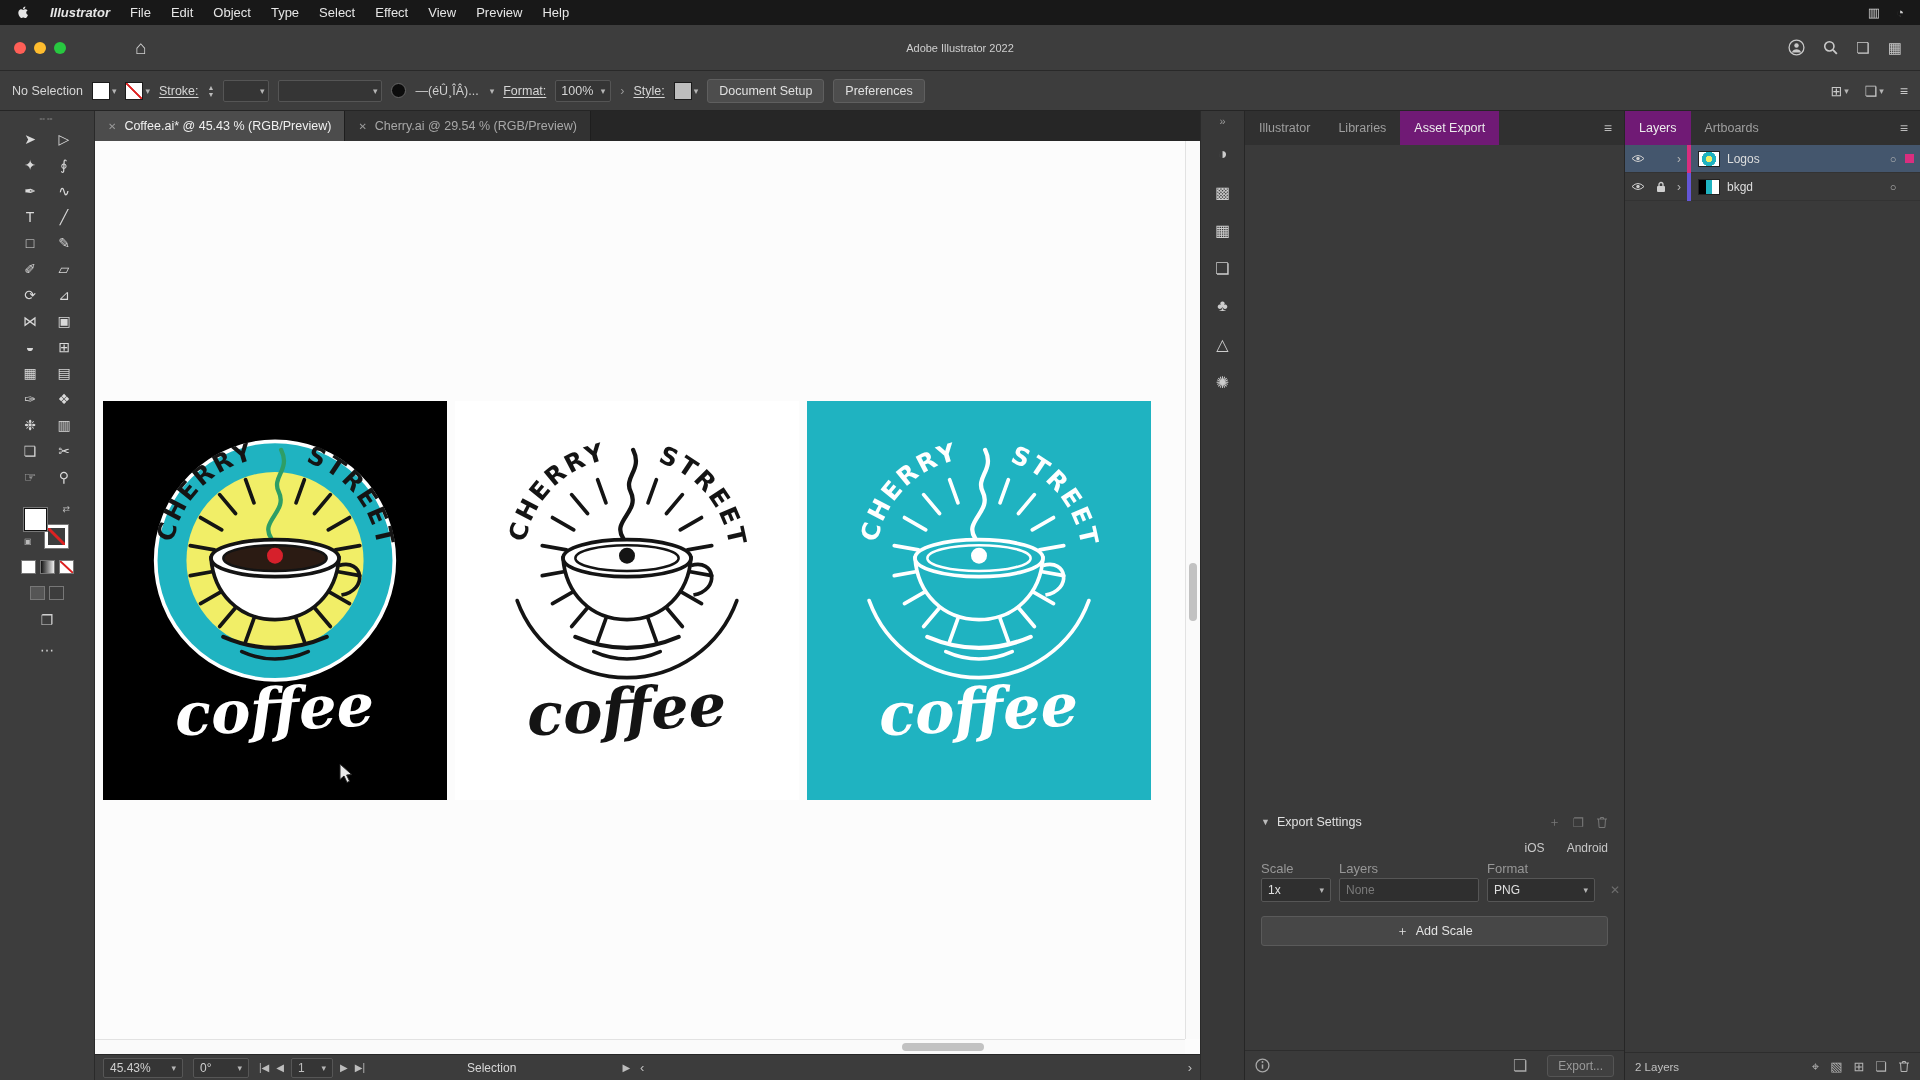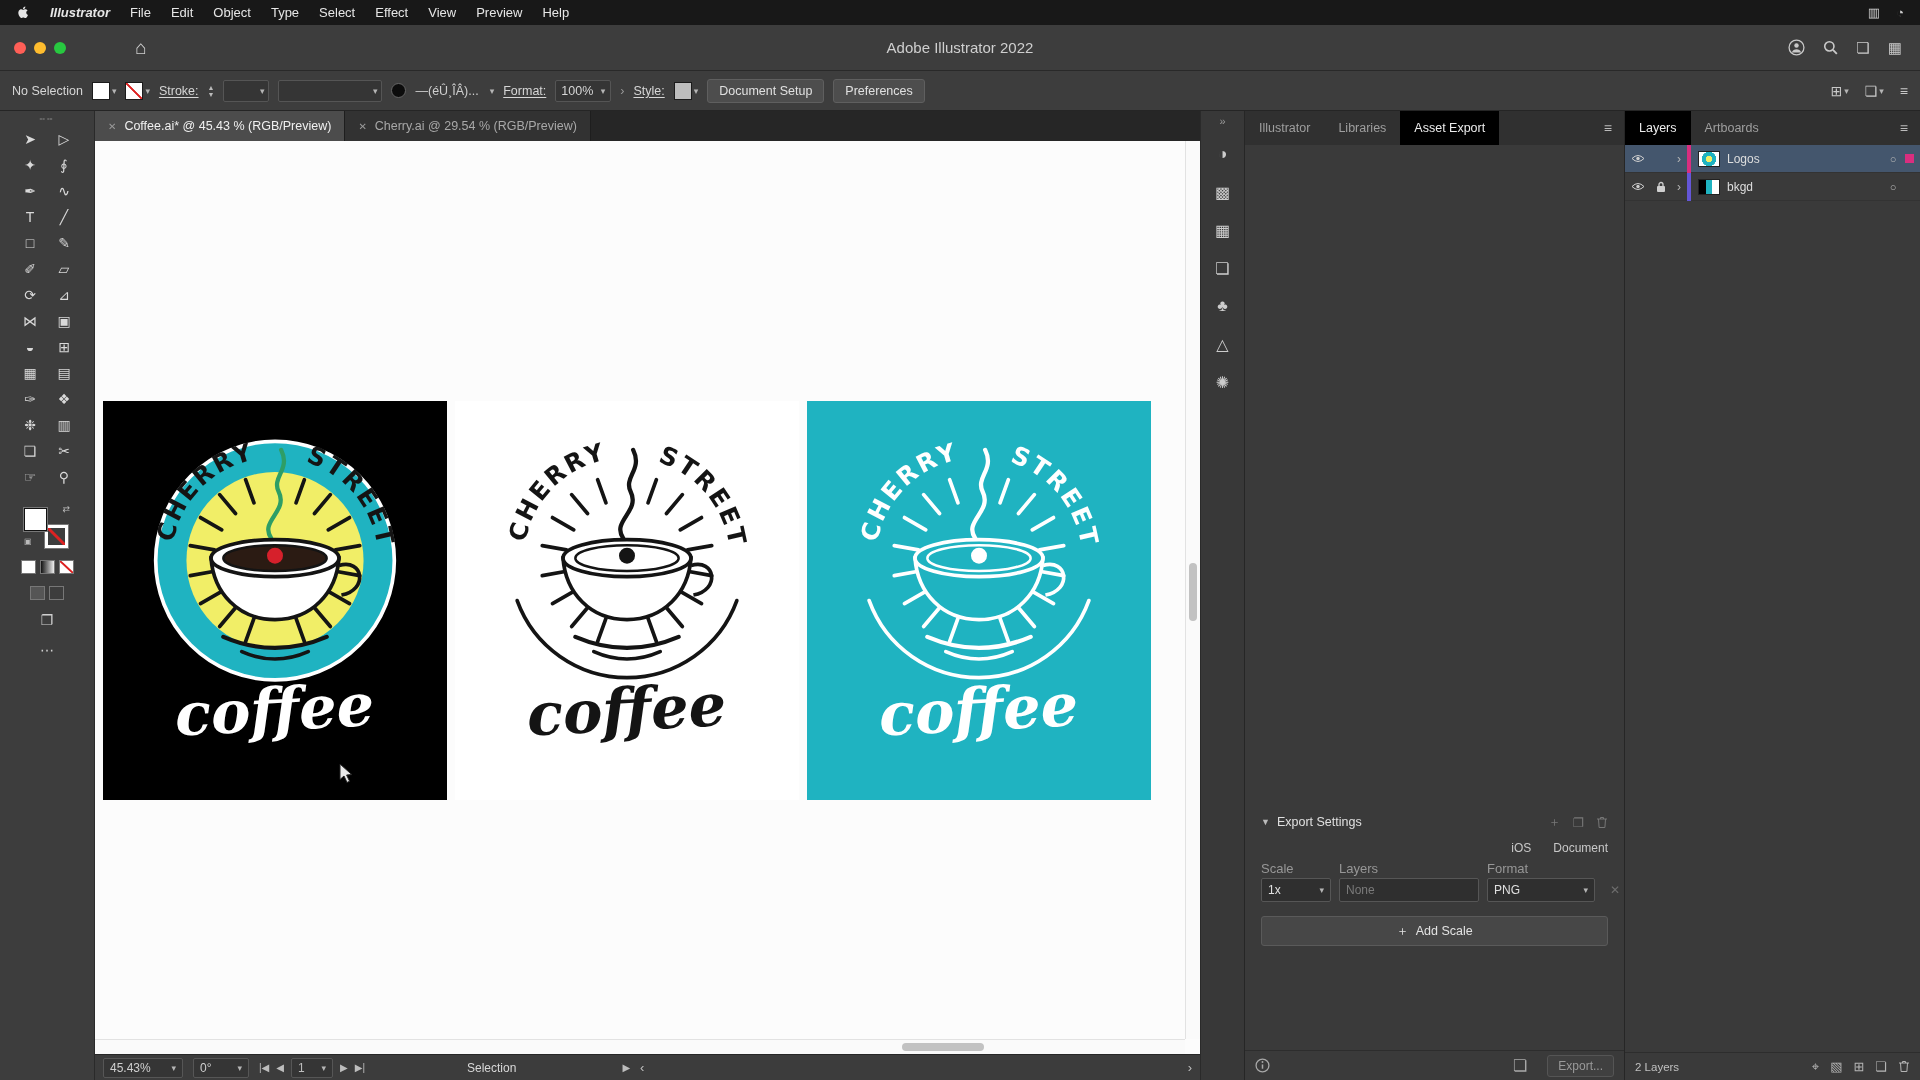--- a/index.html
+++ b/index.html
@@ -14,21 +14,21 @@
   .menubar .mitem { cursor:default; }
   .menu-right { margin-left:auto; display:flex; gap:16px; align-items:center; color:#cfcfcf; }
 
   
   .titlebar { height:46px; background:#3d3d3d; border-bottom:1px solid #292929;
     position:relative; display:flex; align-items:center; }
   .lights { display:flex; gap:8px; margin-left:14px; }
   .light { width:12px; height:12px; border-radius:50%; }
   .light.red{background:#FF5F57}.light.yellow{background:#FEBC2E}.light.green{background:#28C840}
   .home-btn { margin-left:60px; font-size:19px; color:#cfcfcf; width:30px; height:30px; }
-  .doc-title { position:absolute; left:0; right:0; text-align:center; color:#cfcfcf; font-size:15px; pointer-events:none; }
+  .doc-title { position:absolute; left:0; right:0; text-align:center; color:#cfcfcf; font-size:11px; pointer-events:none; }
   .title-right { margin-left:auto; margin-right:18px; display:flex; gap:18px; align-items:center; color:#c9c9c9; font-size:15px; }
 
   
   .controlbar { height:40px; background:#3d3d3d; border-bottom:1px solid #252525;
     display:flex; align-items:center; padding:0 12px; gap:9px; font-size:12.5px; color:#d6d6d6; }
   .swatch { width:18px; height:18px; border:1px solid #1b1b1b; background:#fff; position:relative; }
   .swatch.none { background:linear-gradient(to top right,#fff 46%,#d22 47%,#d22 53%,#fff 54%); }
   .chev { font-size:9px; color:#b5b5b5; margin-left:2px; }
   .cb-label { text-decoration:underline; text-underline-offset:2px; }
   .stepper { display:inline-flex; flex-direction:column; font-size:7px; line-height:7px; color:#bbb; }
@@ -113,21 +113,21 @@
     display:flex; flex-direction:column; align-items:center; padding-top:4px; gap:0; }
   .strip-collapse { color:#9a9a9a; font-size:11px; height:16px; }
   .strip-icon { width:30px; height:30px; margin-top:8px; display:flex; align-items:center;
     justify-content:center; color:#cccccc; font-size:16px; }
 
   
   .asset-panel { width:380px; background:#3a3a3a; border-left:1px solid #262626;
     display:flex; flex-direction:column; }
   .ptabs { height:34px; background:#303030; display:flex; align-items:stretch; font-size:12.5px; }
   .ptab { display:flex; align-items:center; padding:0 14px; color:#9f9f9f; }
-  .ptab.active { background:#000000; color:#ececec; }
+  .ptab.active { background:#701a75; color:#ececec; }
   .ptab-menu { margin-left:auto; display:flex; align-items:center; padding:0 12px; color:#bbb; font-size:14px; }
   .asset-grid { display:flex; gap:10px; padding:12px; }
   .asset-item { width:68px; }
   .asset-thumb { width:68px; height:68px; background:#fff; border:1px solid #242424;
     display:flex; align-items:center; justify-content:center; }
   .asset-label { margin-top:4px; font-size:11px; color:#b8b8b8; text-align:center;
     white-space:nowrap; overflow:hidden; text-overflow:ellipsis; }
   .ae-spacer { flex:1; }
   .ae-settings { padding:0 16px; }
   .ae-head { display:flex; align-items:center; gap:7px; font-size:12.5px; color:#e0e0e0; height:28px; }
@@ -505,21 +505,21 @@
           <span>❐</span>
           <span class="ib">
             <svg class="ic" width="12" height="13" style="color:#777">
                 <use href="#icon-trash"></use>
               </svg>
           </span>
         </span>
       </div>
       <div class="platform-row">
         <span>iOS</span>
-        <span>Document</span>
+        <span>Android</span>
       </div>
       <div class="form-grid">
         <span class="form-label">Scale</span>
         <span class="form-label">Layers</span>
         <span class="form-label">Format</span>
         <span class="form-label"></span>
         <span class="combo">
           <span>1x</span>
             <span class="chev">▾</span>
         </span>

